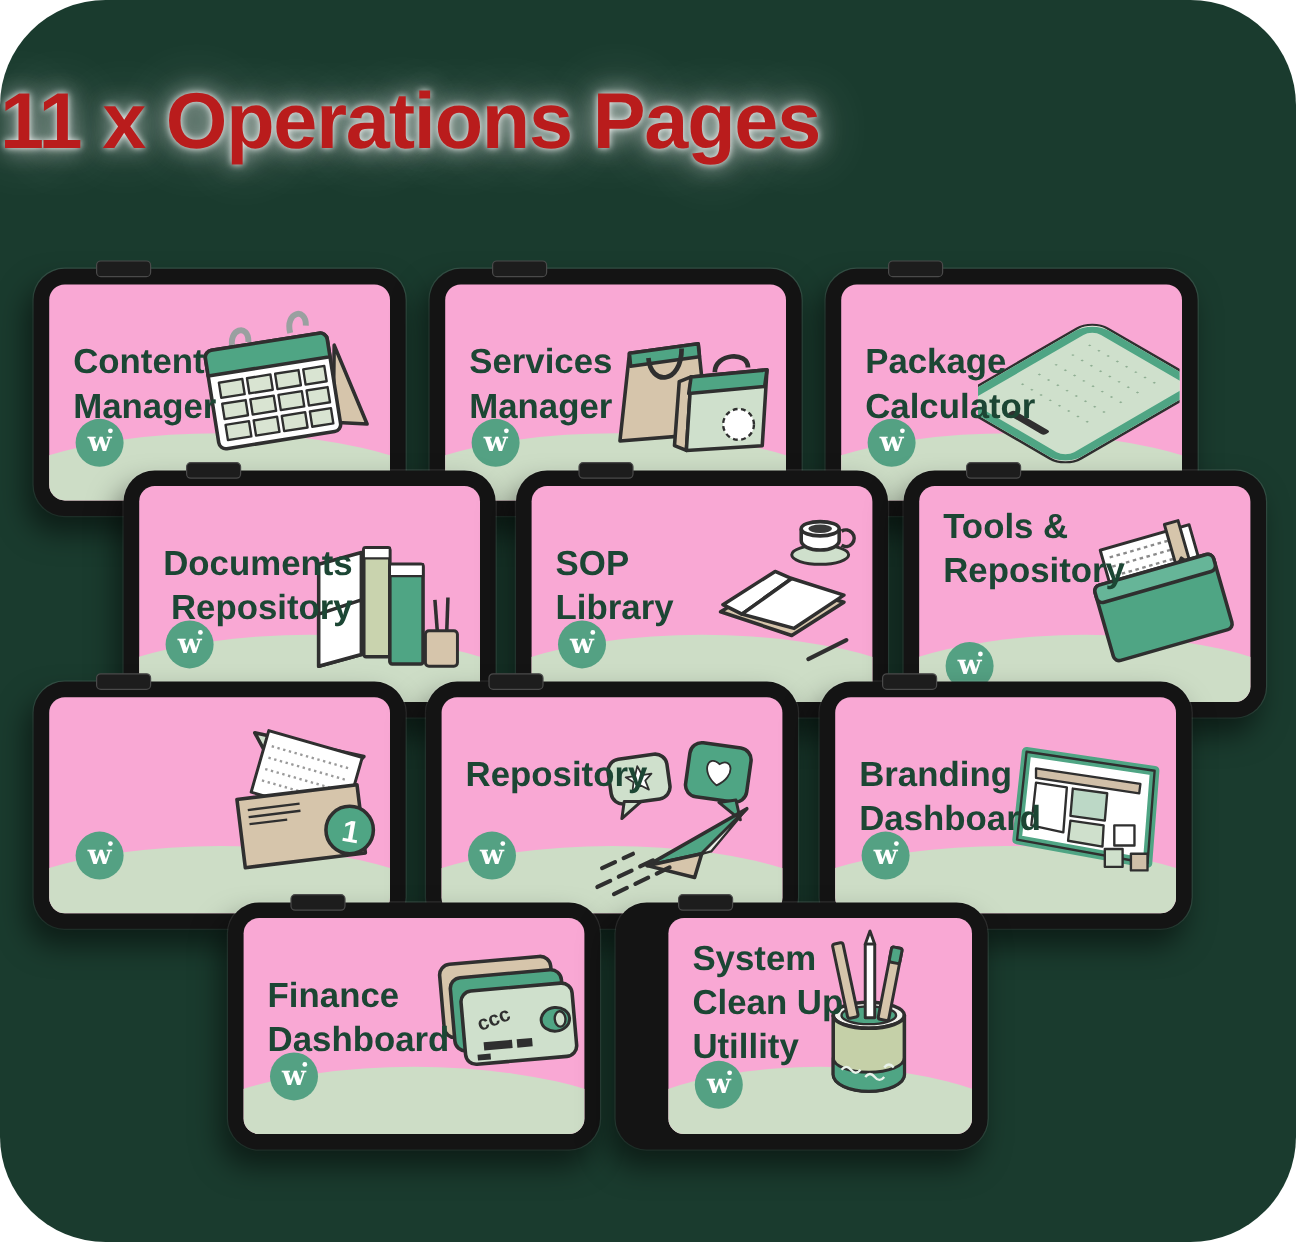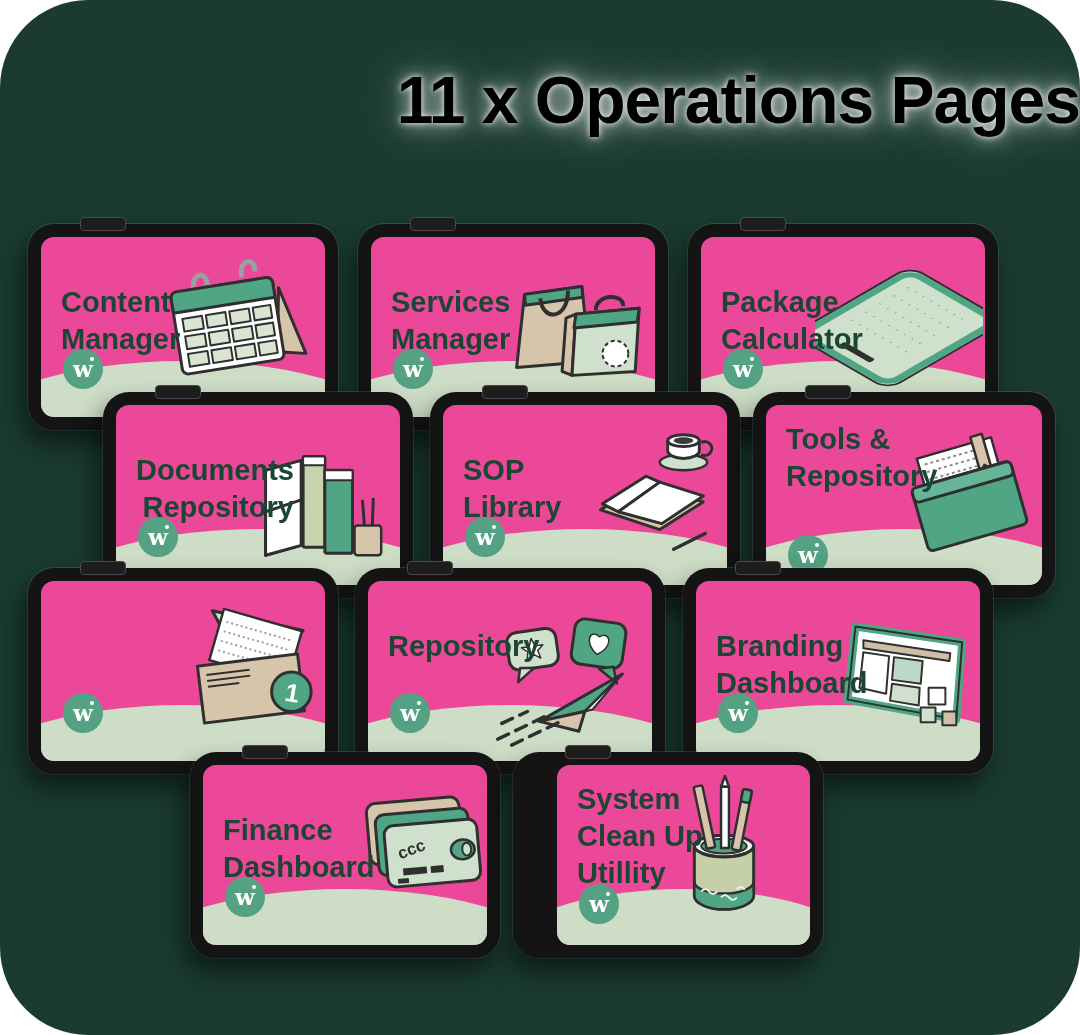--- a/index.html
+++ b/index.html
@@ -1,28 +1,28 @@
 <!DOCTYPE html>
 <html><head>
 <meta charset="utf-8">
 <style>
   html,body{margin:0;padding:0;background:#ffffff;}
   body{width:1080px;height:1035px;position:relative;overflow:hidden;
        font-family:"Liberation Sans",sans-serif;}
   .panel{position:absolute;inset:0;background:#1a3b2e;border-radius:88px;}
-  .page-title{position:absolute;top:62px;left:0;width:100%;text-align:right;
-      font-size:66px;font-weight:800;letter-spacing:-1px;color:#000000;margin:0;
+  .page-title{position:absolute;top:62px;left:0;width:100%;text-align:left;
+      font-size:66px;font-weight:800;letter-spacing:-1px;color:#b91c1c;margin:0;
       text-shadow:0 0 6px rgba(255,255,255,.95),0 0 20px rgba(255,255,255,.75),
                   0 0 48px rgba(255,255,255,.45);}
   .tablet{position:absolute;width:310px;height:206px;background:#141414;
       border-radius:26px;padding:13px;box-sizing:border-box;
       box-shadow:-6px 14px 24px rgba(0,0,0,.5),0 0 0 1px rgba(255,255,255,.12);}
   .notch{position:absolute;top:-7px;left:52px;width:44px;height:12px;
       background:#1d1d1d;border:1px solid #4a4a4a;border-radius:4px;z-index:-1;}
-  .screen{position:relative;width:100%;height:100%;background:#ec4899;
+  .screen{position:relative;width:100%;height:100%;background:#f9a8d4;
       border-radius:13px;overflow:hidden;}
   .hill{position:absolute;left:-25%;top:69%;width:150%;height:80%;
       background:#cdddc6;border-radius:50%;}
   .card-title{position:absolute;left:20px;top:26%;z-index:3;
       font-size:29px;font-weight:700;color:#1c4634;line-height:1.28;}
   .lines3 .card-title{top:9%;}
   .badge{position:absolute;left:22px;top:62%;width:40px;height:40px;z-index:3;
       background:#54a183;border-radius:50%;color:#ffffff;
       font-family:"DejaVu Serif",serif;font-weight:700;font-size:23px;
       display:flex;align-items:center;justify-content:center;}

